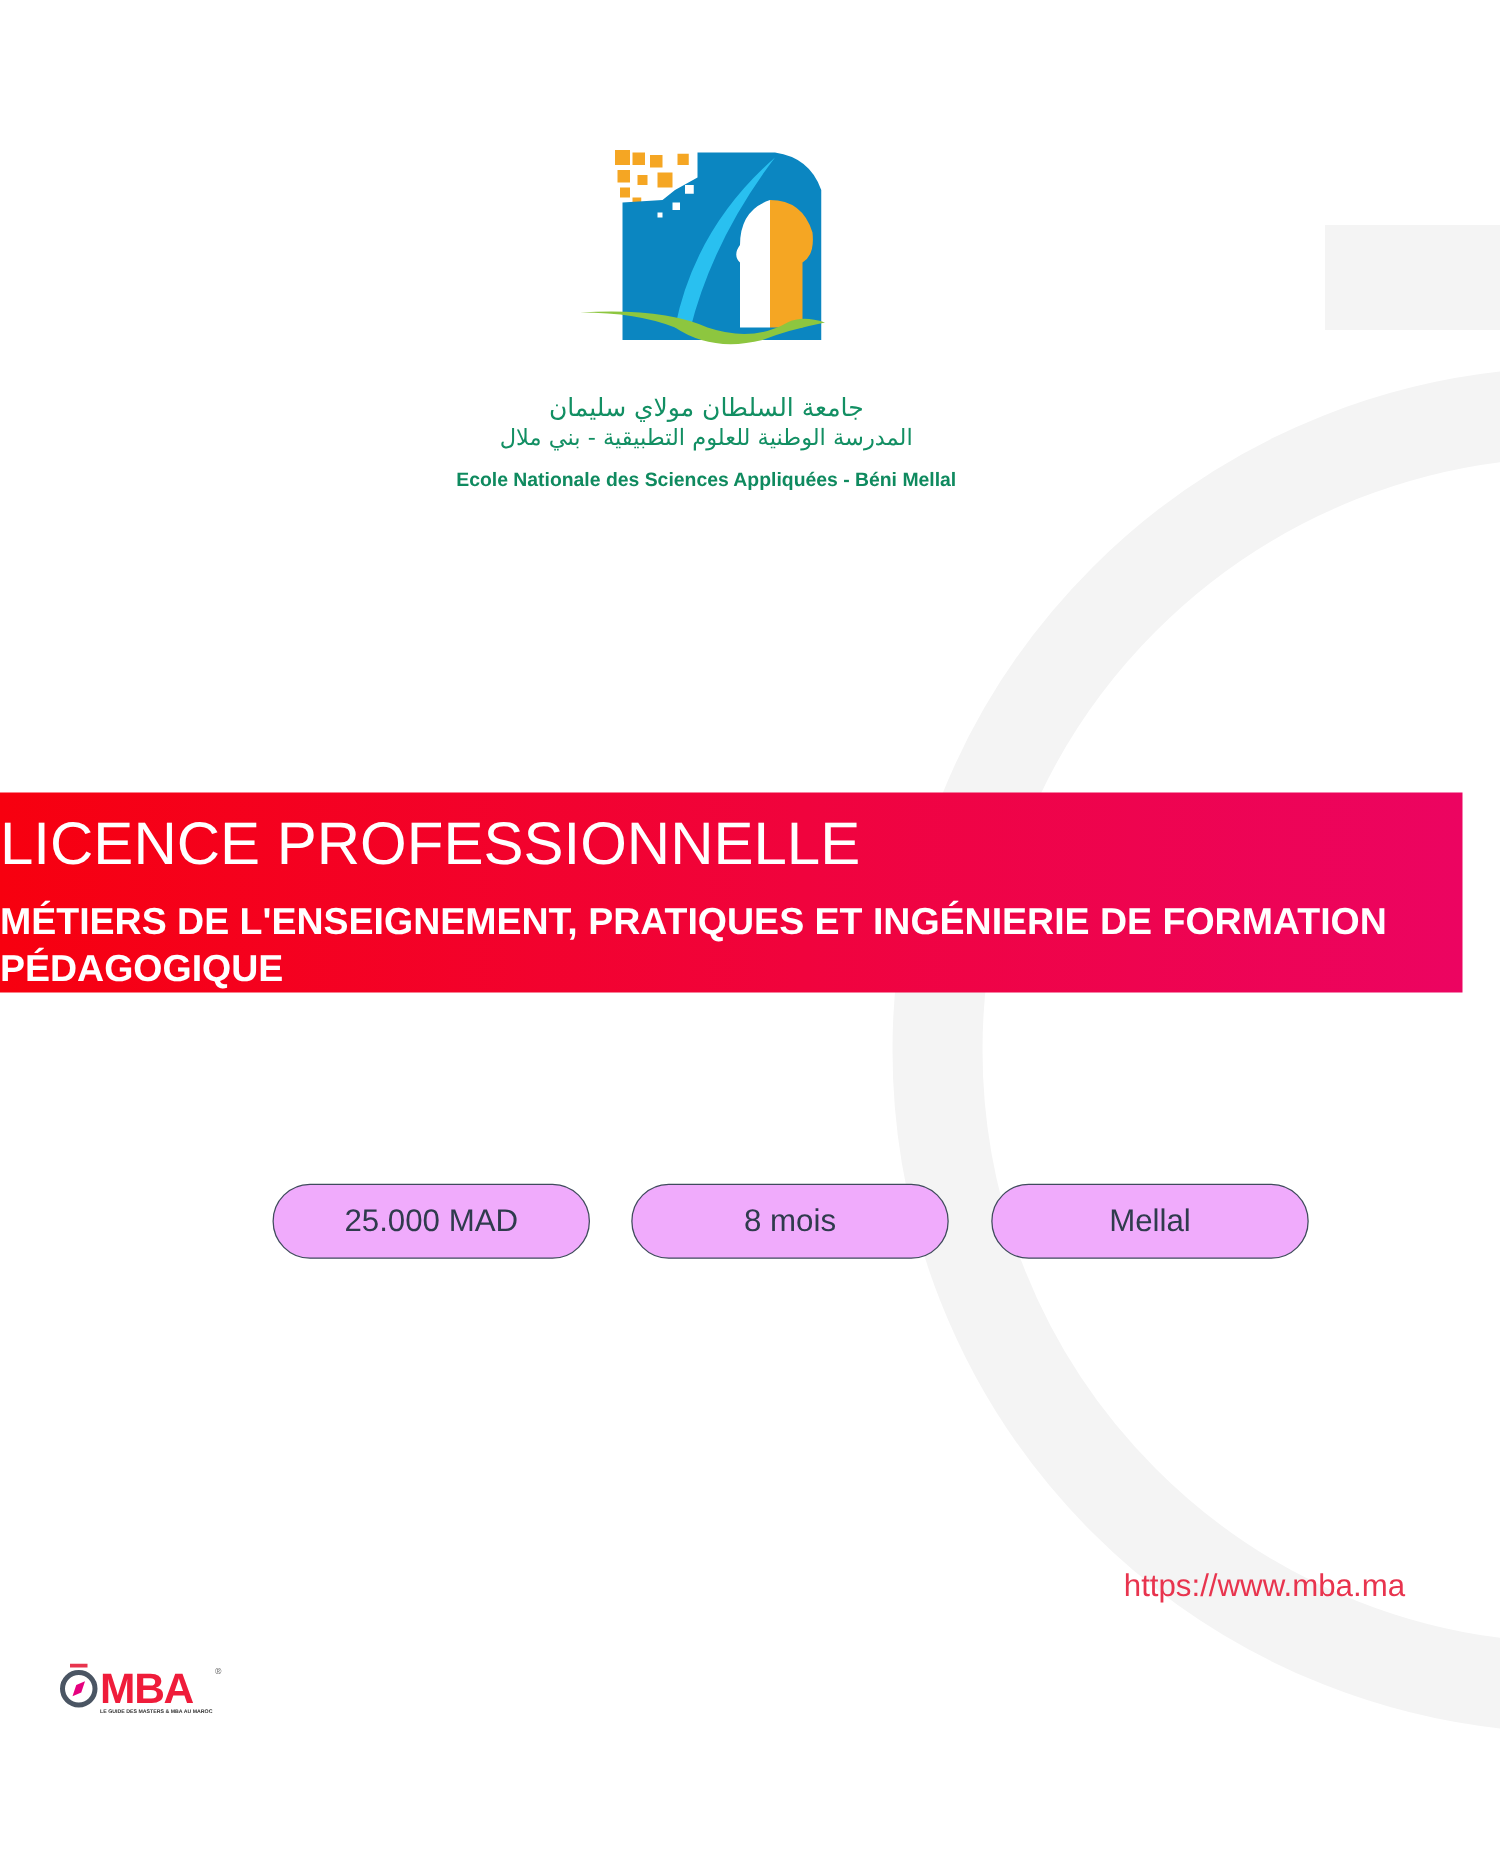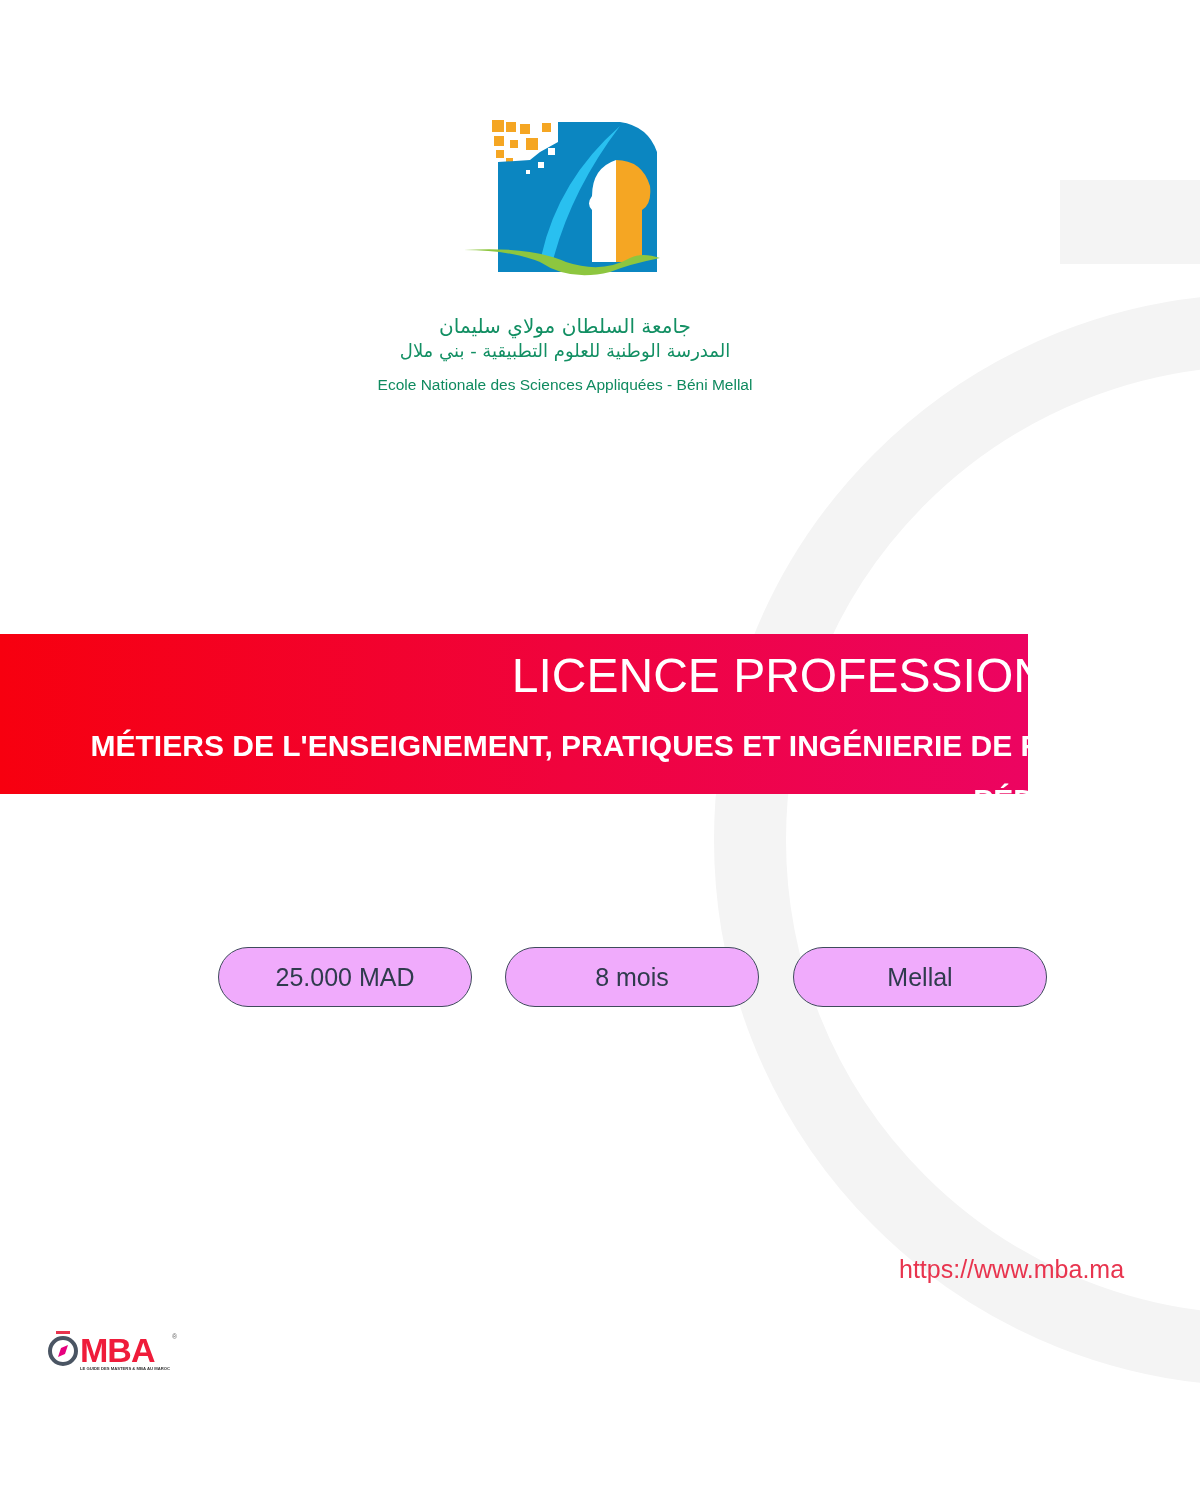--- a/index.html
+++ b/index.html
@@ -7,28 +7,28 @@
     width: 1200px; height: 1500px; position: relative; overflow: hidden;
     background: #ffffff;
     font-family: "Liberation Sans", sans-serif;
   }
   .watermark { position: absolute; left: 0; top: 0; width: 1200px; height: 1500px; pointer-events: none; }
   .logo { position: absolute; left: 330px; top: 112px; width: 470px; height: 290px; }
   .logo .ar { position: absolute; left: 0; width: 470px; text-align: center; color: #0f8a5f; font-family: "DejaVu Sans", sans-serif; }
   .logo .ar1 { top: 168px; font-size: 20px; color: #128f63; letter-spacing: 1px; margin-top: 34px; }
   .logo .fr1 { position: absolute; left: 0; width: 470px; top: 198px; text-align: center; font-family: "DejaVu Sans", sans-serif; font-weight: bold; font-size: 14.5px; color: #1d7fb0; letter-spacing: 1.3px; }
   .logo .ar2 { top: 228px; font-size: 18px; color: #128f63; }
-  .logo .fr2 { position: absolute; left: 0; width: 470px; top: 264px; text-align: center; font-family: "Liberation Sans", sans-serif; font-weight: normal; font-size: 15.5px; color: #0f8a5f; }
+  .logo .fr2 { position: absolute; left: 0; width: 470px; top: 264px; text-align: center; font-family: "Liberation Sans", sans-serif; font-weight: bold; font-size: 15.5px; color: #0f8a5f; }
   .banner {
-    position: absolute; left: 0; top: 634px; width: 1028px; height: 160px;
+    position: absolute; left: 0; top: 634px; width: 1170px; height: 160px;
     background: linear-gradient(90deg, #f7000f 0%, #f0033d 55%, #ec0461 100%);
-    color: #ffffff; text-align: right;
+    color: #ffffff; text-align: left;
   }
   .banner .t1 { position: absolute; top: 14px; left: 0; width: 1200px; font-size: 48px; font-weight: normal; letter-spacing: 0px; }
-  .banner .t2 { position: absolute; top: 85px; left: 0; width: 1200px; font-size: 30px; font-weight: bold; line-height: 54px; letter-spacing: 0px; }
+  .banner .t2 { position: absolute; top: 85px; left: 0; width: 1200px; font-size: 30px; font-weight: bold; line-height: 38px; letter-spacing: 0px; }
   .pill {
     position: absolute; top: 947px; width: 254px; height: 60px; box-sizing: border-box;
     border: 1.5px solid #3f4b5c; border-radius: 30px; background: #f0abfc;
     display: flex; align-items: center; justify-content: center;
     color: #2f3b4d; font-size: 25px;
   }
   .mba-logo { position: absolute; left: 48px; top: 1327px; width: 134px; height: 48px; }
   .url { position: absolute; left: 899px; top: 1255px; font-size: 25px; color: #e8344e; }
 </style>
 </head>

